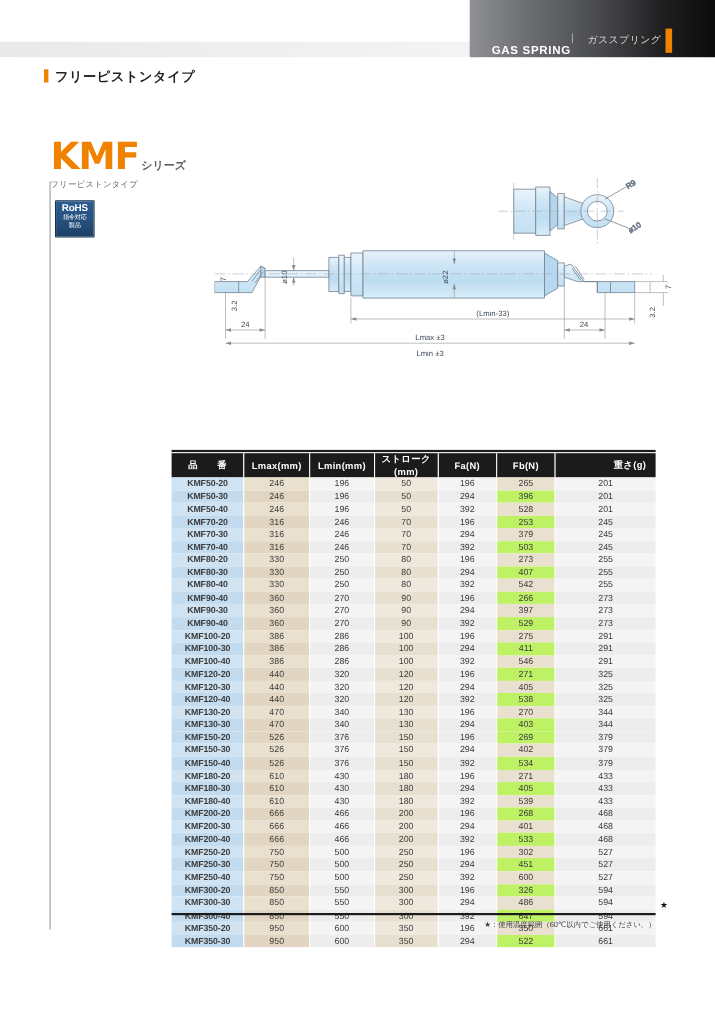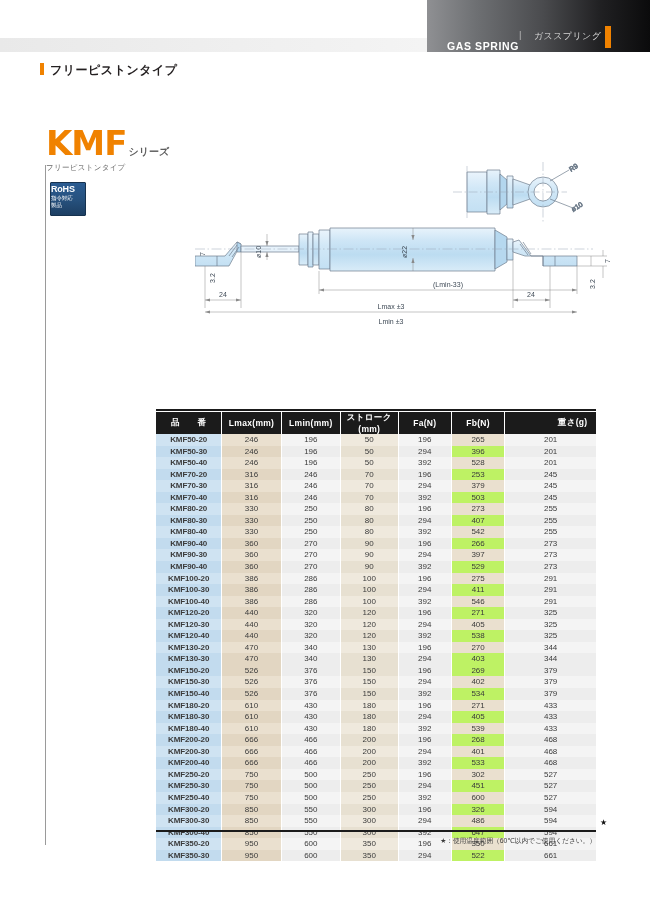--- a/index.html
+++ b/index.html
@@ -29,21 +29,21 @@
   .vrule{position:absolute;left:45px;top:165px;width:1px;height:680px;background:#9a9a9a;}
 
   
   .brand{position:absolute;left:46px;top:126px;}
   .brand .kmf{font-size:34px;font-weight:bold;color:#f08200;letter-spacing:-1px;line-height:34px;
     font-family:"DejaVu Sans","Liberation Sans",sans-serif;}
   .brand .ser{font-size:10px;color:#5d5d5d;font-weight:bold;margin-left:2px;letter-spacing:0;}
   .brand .sub{font-size:7.5px;color:#6b6b6b;margin-top:3px;letter-spacing:.3px;}
   .rohs{position:absolute;left:50px;top:182px;width:34px;height:32px;
     background:linear-gradient(to bottom,#2b5c92 0%,#27527f 50%,#1d3f63 100%);
-    border:1px solid #16324f;border-radius:1px;color:#fff;text-align:left;}
+    border:1px solid #16324f;border-radius:1px;color:#fff;text-align:center;}
   .rohs .l1{font-size:9px;font-weight:bold;line-height:11px;margin-top:1px;letter-spacing:-.2px;}
   .rohs .l2{font-size:5.6px;line-height:7px;letter-spacing:-.2px;}
   .rohs .l3{font-size:5.6px;line-height:7px;letter-spacing:-.2px;}
 
   
   .draw{position:absolute;left:195px;top:160px;width:450px;height:200px;}
   .draw svg{display:block;}
 
   
   .tbl{position:absolute;left:156px;top:412px;width:440px;border-collapse:collapse;}

